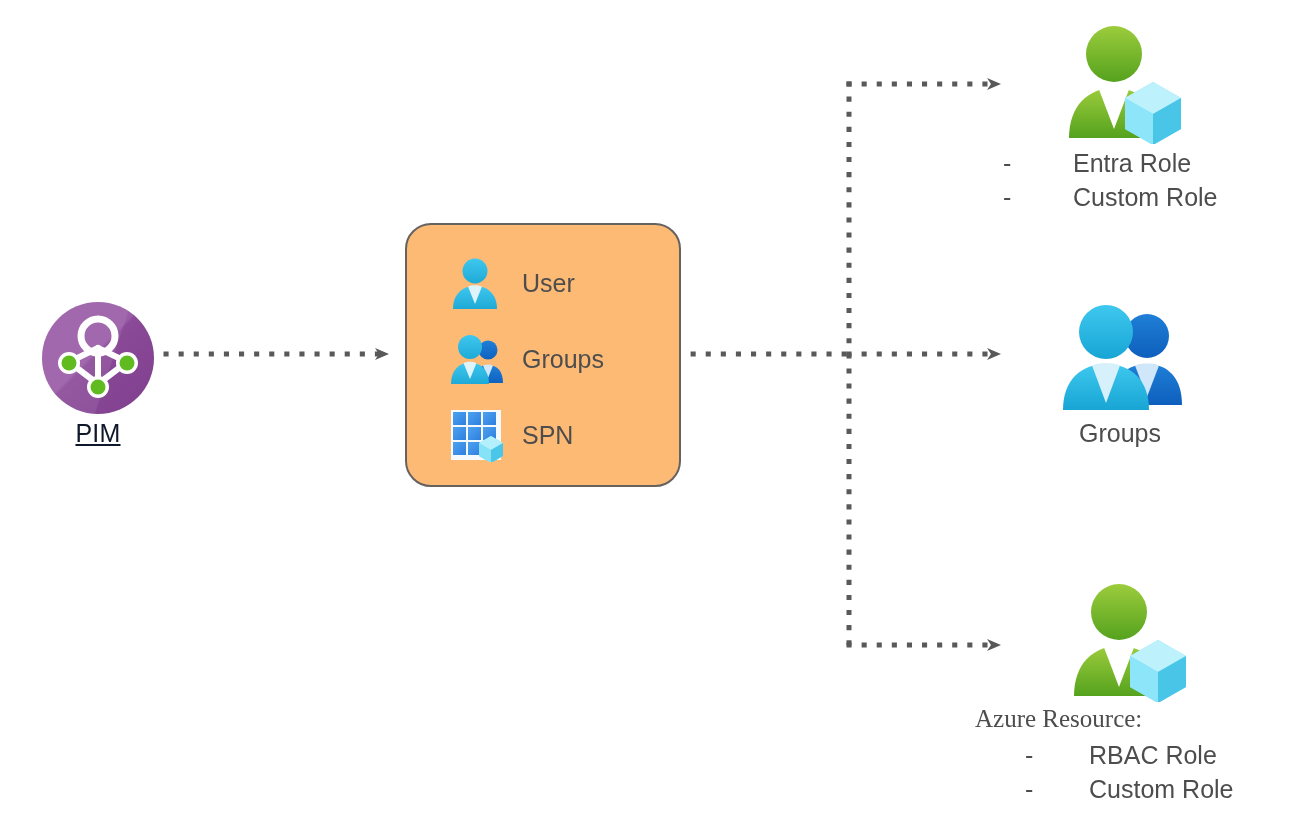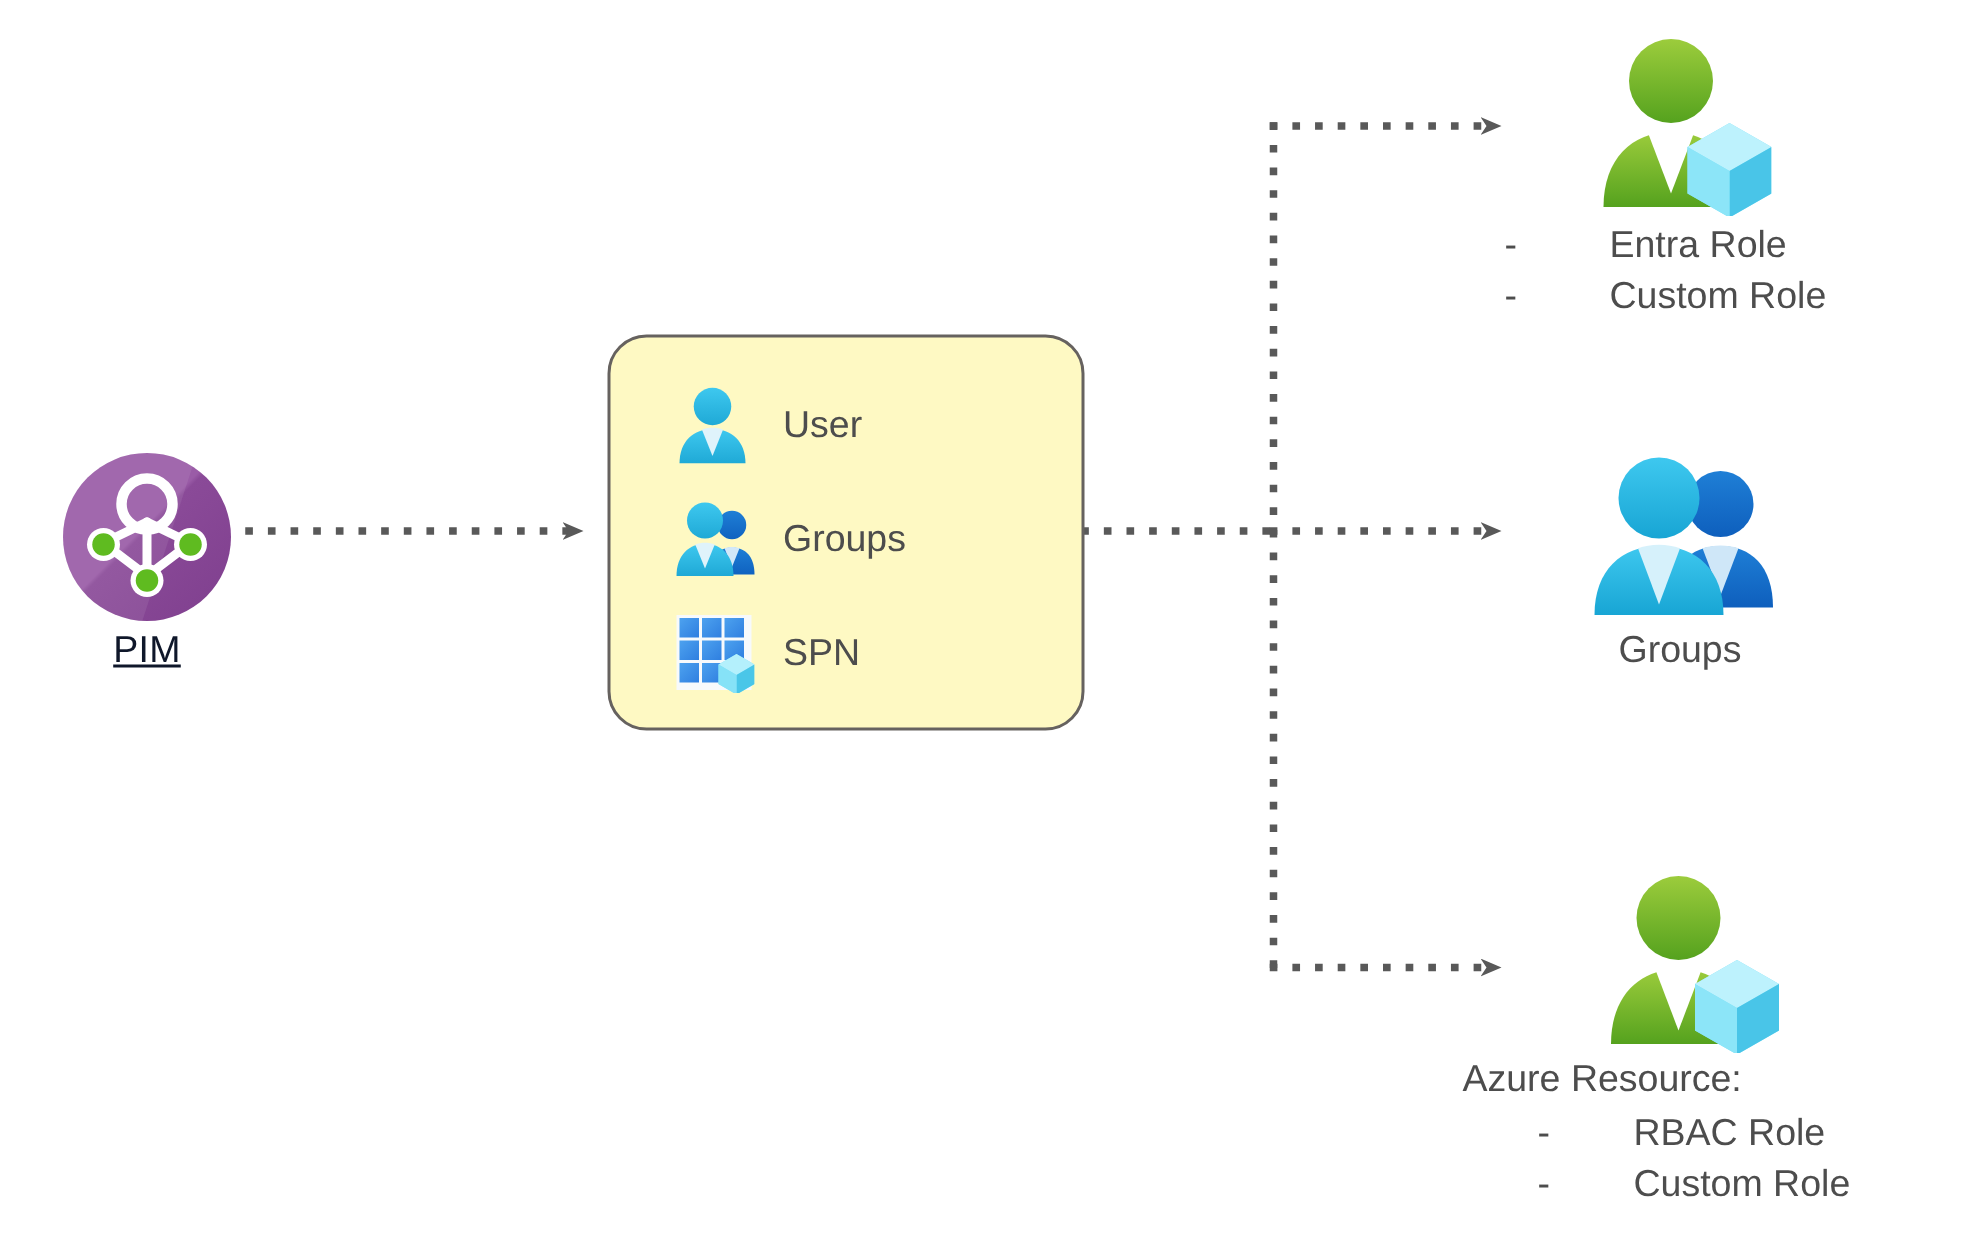--- a/index.html
+++ b/index.html
@@ -68,23 +68,23 @@
     color: #0f172a;
     letter-spacing: 0.2px;
     text-decoration: underline;
   }
 
   
   .center-box {
     position: absolute;
     left: 405px;
     top: 223px;
-    width: 318px;
+    width: 276px;
     height: 264px;
-    background: #fef9c3;
+    background: #fdba74;
     border: 2px solid #66625f;
     border-radius: 26px;
     box-sizing: border-box;
   }
   .box-rows {
     position: absolute;
     left: 42px;
     top: 32px;
     display: flex;
     flex-direction: column;
@@ -150,20 +150,21 @@
   .entra-bullets { padding-left: 28px; }
   .entra-bullets .bullet-line .btxt { margin-left: 52px; }
 
   .azure-heading {
     text-align: left;
     padding-left: 40px;
     font-size: 25px;
     line-height: 34px;
     color: #4d4d4d;
     white-space: nowrap;
+    font-family: Liberation Serif, serif;
   }
   .azure-bullets { padding-left: 90px; }
   .azure-bullets .bullet-line .btxt { }
 
   .groups-caption { margin-top: 4px; }
 </style>
 </head>
 <body>
 
 <div class="canvas">

